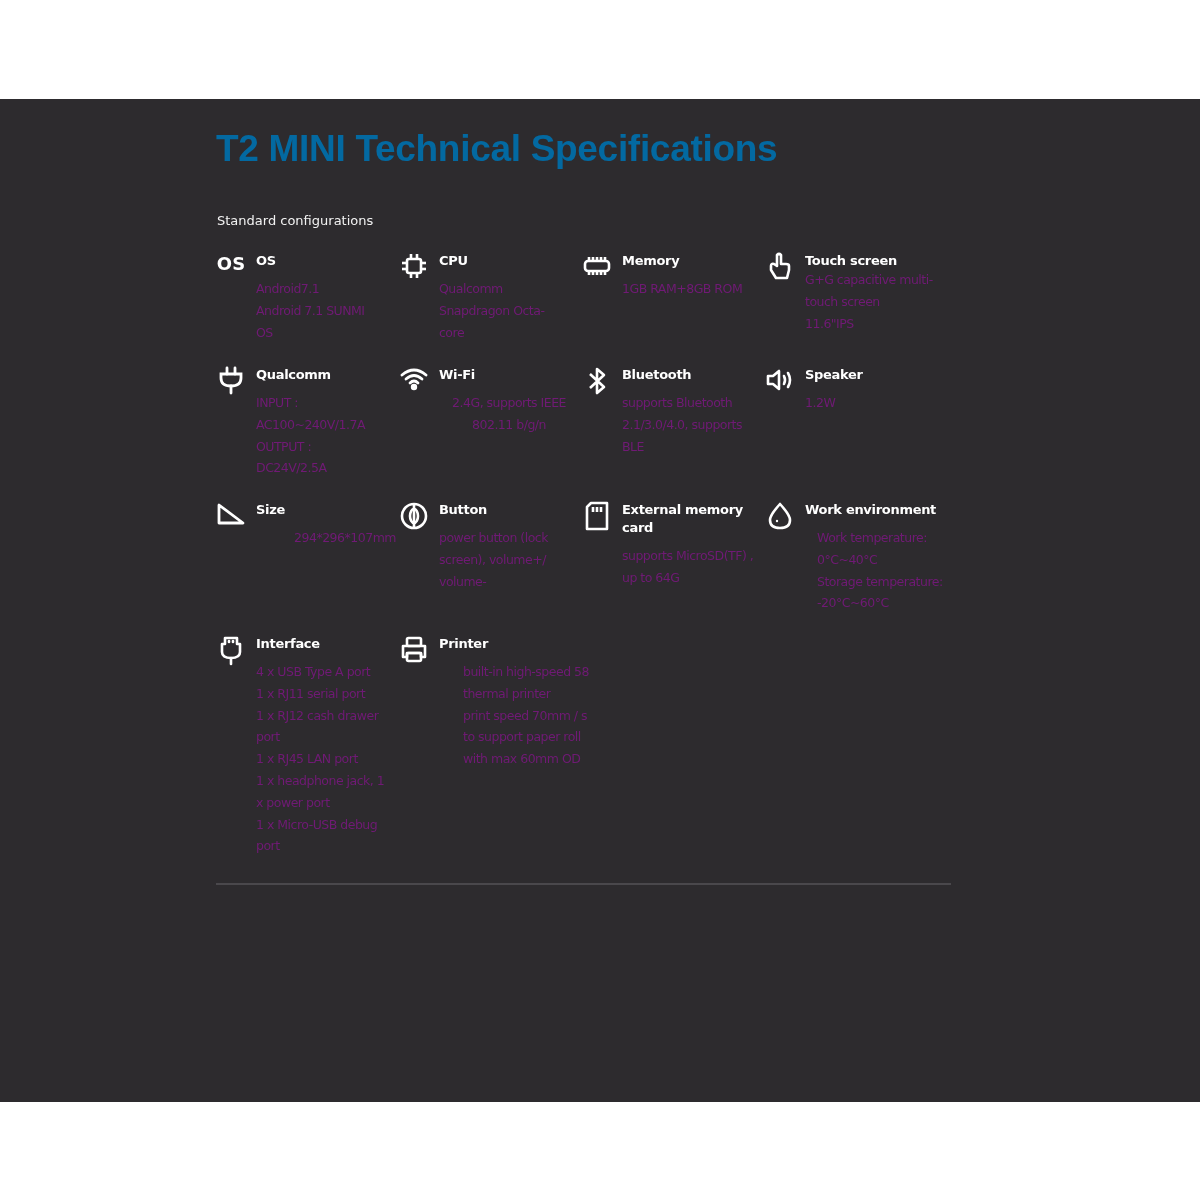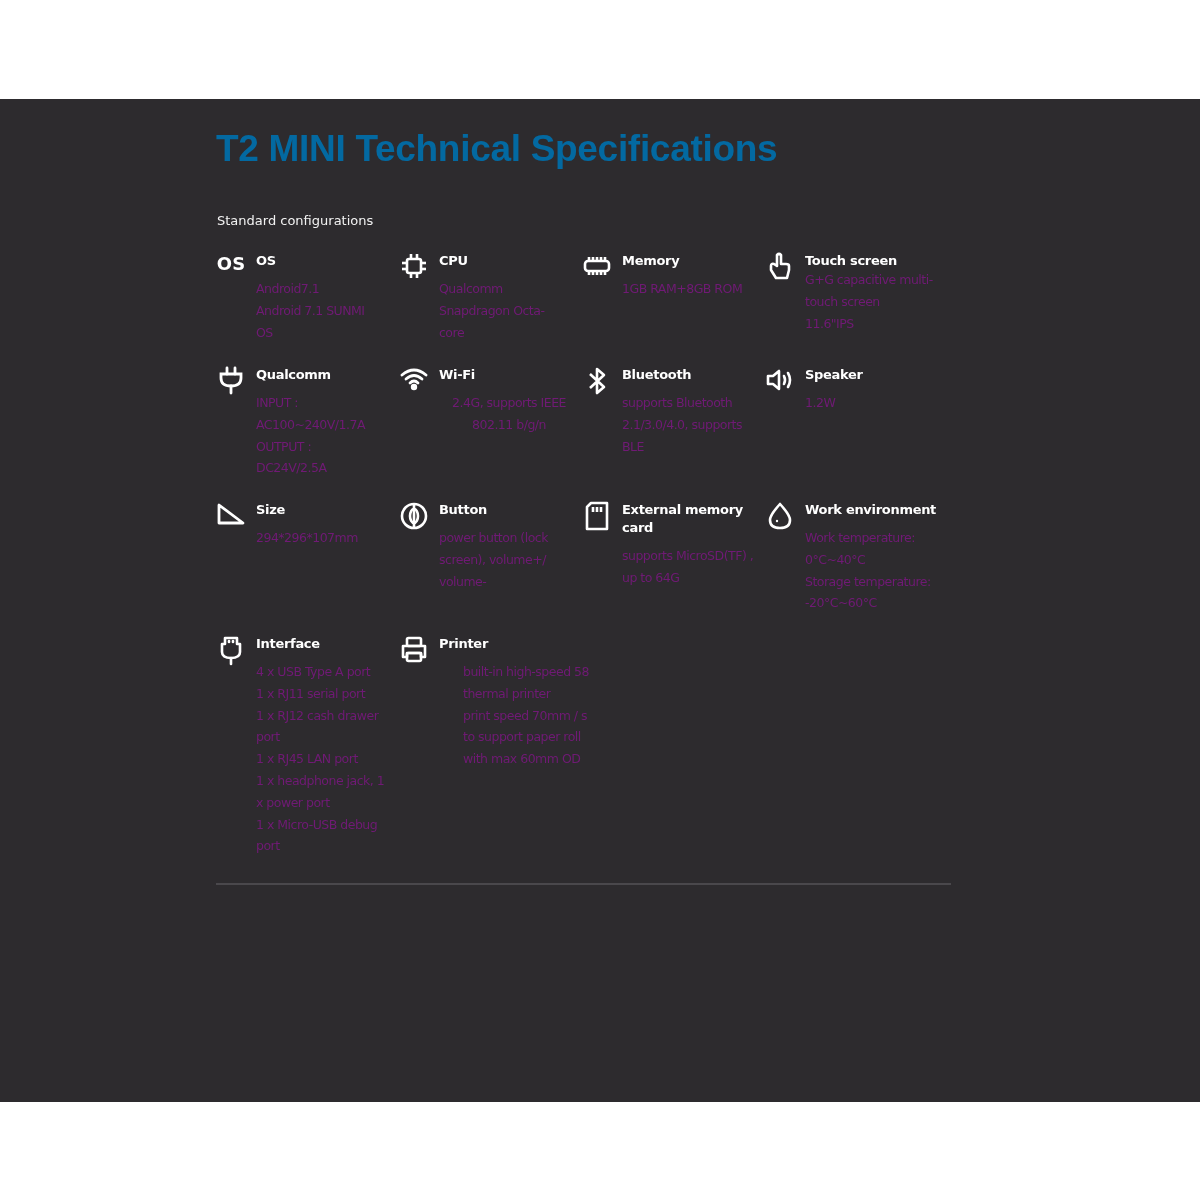--- a/index.html
+++ b/index.html
@@ -235,21 +235,21 @@
   </div>
 </div>
 
 <div class="spec" style="left:216px; top:501px;">
   <div class="icon">
     <svg width="30" height="26" viewBox="0 0 30 26" fill="none" stroke="#fff" stroke-width="2.8" stroke-linejoin="round">
       <path d="M3 4 L3 22 L27 22 Z"></path>
     </svg>
   </div>
   <div class="label">Size</div>
-  <div class="lines" style="top:26px;">
+  <div class="lines" style="top:26px;text-align:right;">
     <div>294*296*107mm</div>
   </div>
 </div>
 
 <div class="spec" style="left:399px; top:501px;">
   <div class="icon">
     <svg width="30" height="30" viewBox="0 0 30 30" fill="none" stroke="#fff" stroke-width="2.6">
       <circle cx="15" cy="15" r="12"></circle>
       <ellipse cx="15" cy="15" rx="4" ry="7"></ellipse>
       <line x1="15" y1="4" x2="15" y2="26"></line>
@@ -280,21 +280,21 @@
 </div>
 
 <div class="spec" style="left:765px; top:501px;">
   <div class="icon">
     <svg width="28" height="30" viewBox="0 0 28 30" fill="none" stroke="#fff" stroke-width="2.6" stroke-linejoin="round">
       <path d="M14 3 Q4 14 4 19 Q4 27 14 27 Q24 27 24 19 Q24 14 14 3 Z"></path>
       <circle cx="11" cy="20" r="1.2" fill="#fff" stroke="none"></circle>
     </svg>
   </div>
   <div class="label">Work environment</div>
-  <div class="lines" style="top:26px;">
+  <div class="lines" style="top:26px;margin-left:12px;">
     <div>Work temperature:</div>
     <div>0°C~40°C</div>
     <div>Storage temperature:</div>
     <div>-20°C~60°C</div>
   </div>
 </div>
 
 <div class="spec" style="left:216px; top:635px;">
   <div class="icon">
     <svg width="28" height="32" viewBox="0 0 28 32" fill="none" stroke="#fff" stroke-width="2.6" stroke-linejoin="round" stroke-linecap="round">

